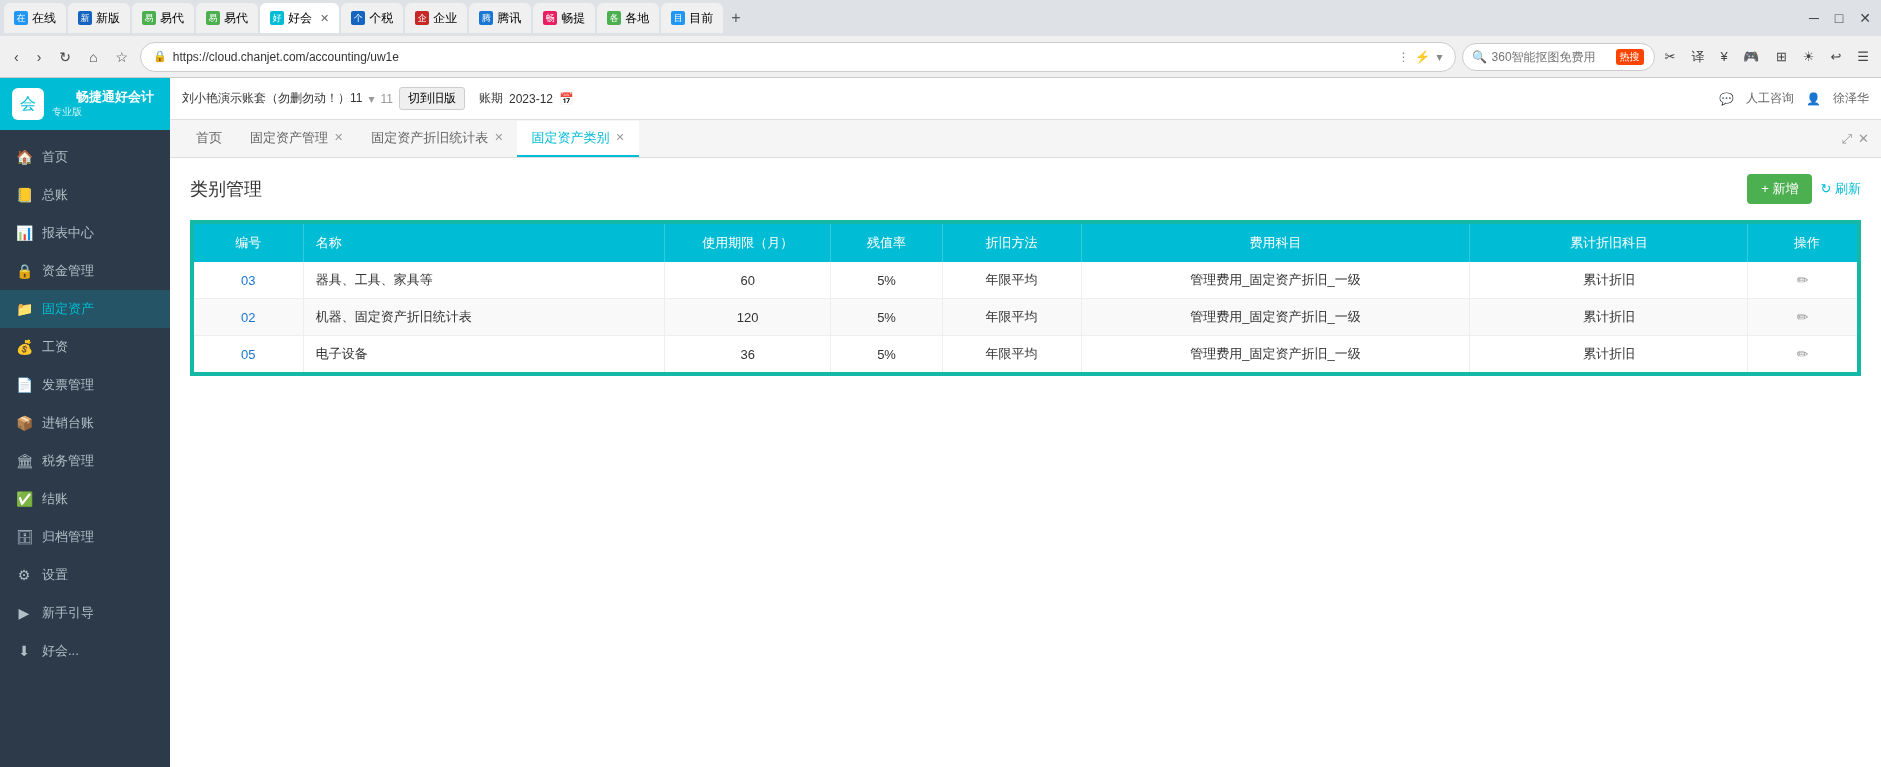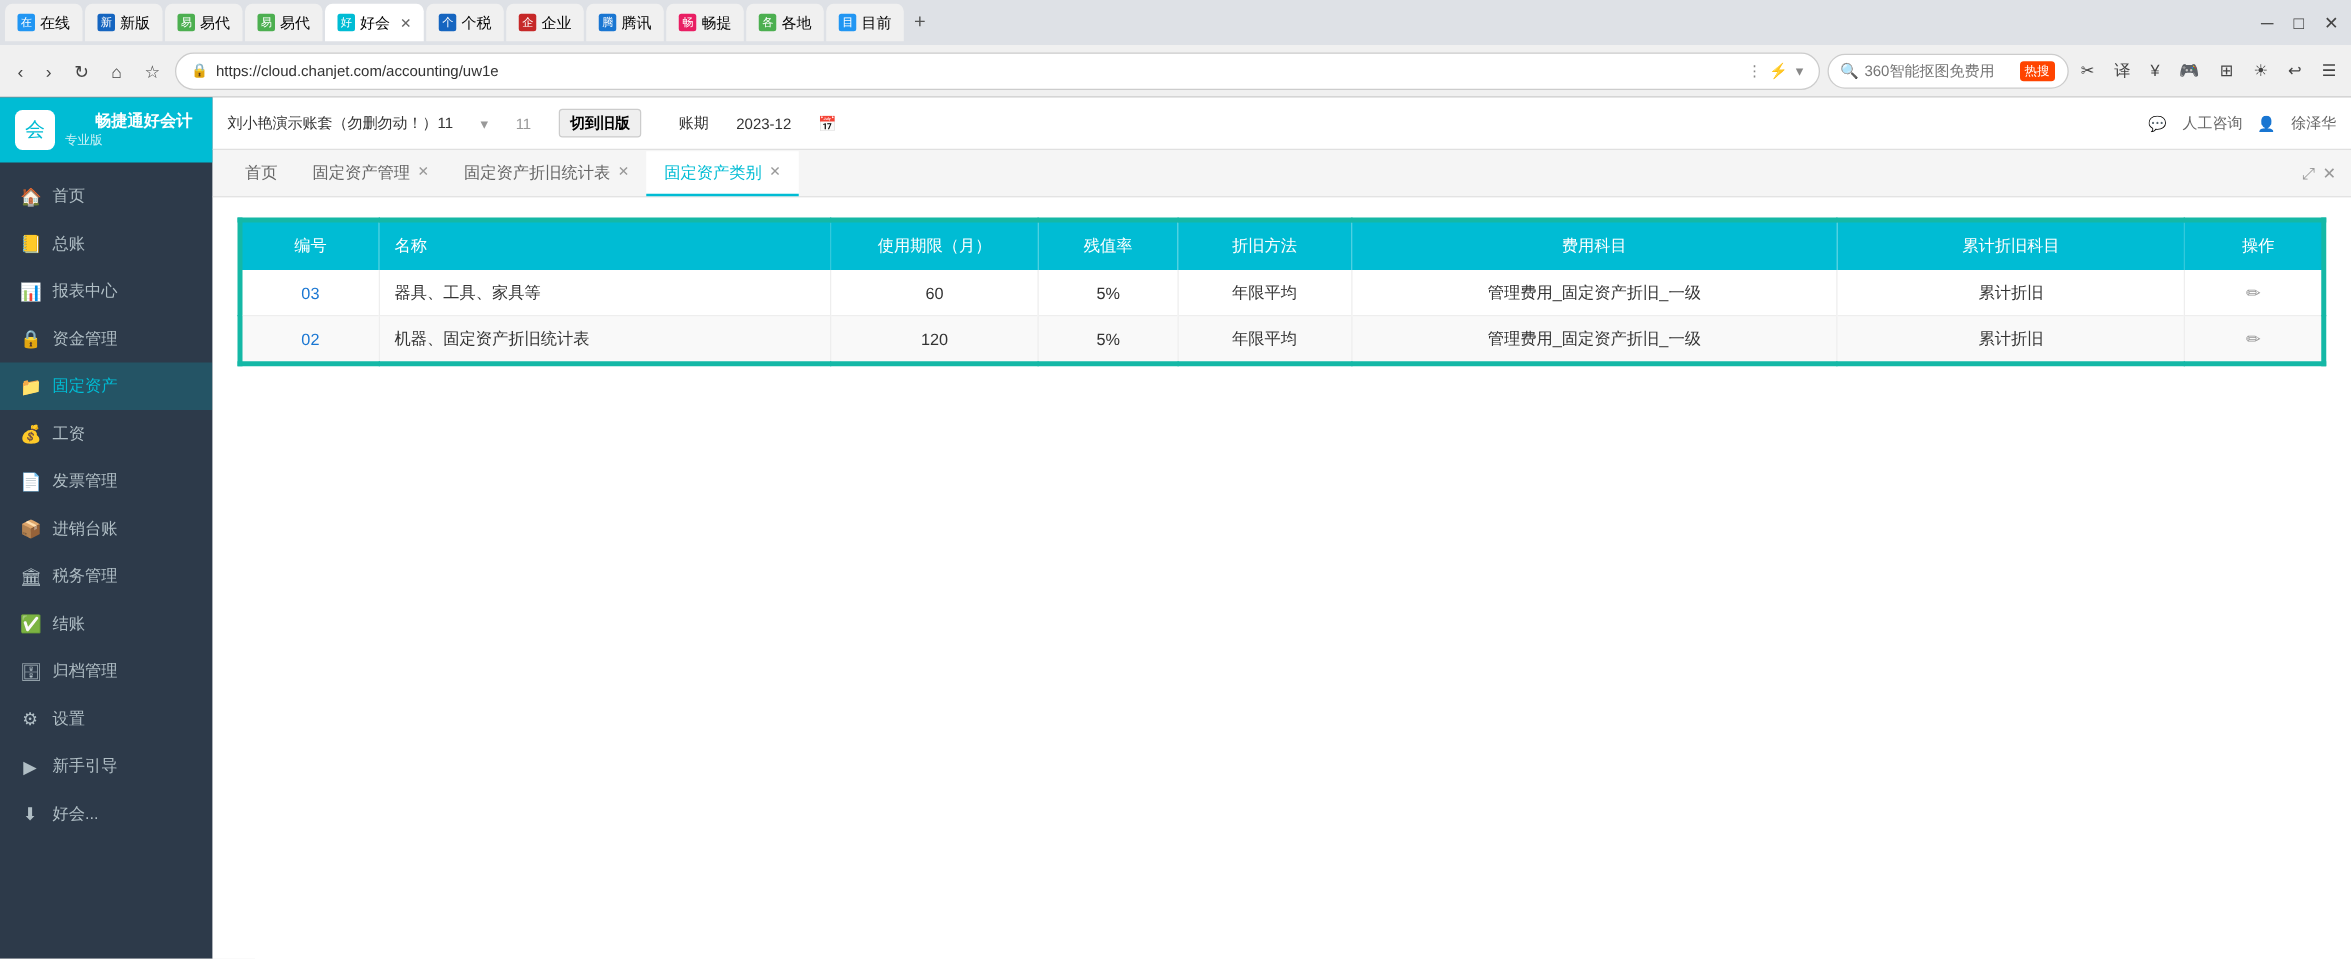--- a/index.html
+++ b/index.html
@@ -32,22 +32,22 @@
     .sidebar-logo { background: #00bcd4; padding: 10px 12px; display: flex; align-items: center; gap: 8px; }
     .logo-text { color: white; font-size: 13px; font-weight: bold; line-height: 1.2; margin-left: 24px; }
     .logo-sub { color: rgba(255,255,255,0.8); font-size: 10px; }
     .sidebar-nav { flex: 1; overflow-y: auto; padding: 8px 0; }
     .nav-item { display: flex; align-items: center; gap: 10px; padding: 10px 16px; color: #b0bec5; cursor: pointer; font-size: 13px; }
     .nav-item.active { background: rgba(0,188,212,0.2); color: #00bcd4; }
     .nav-icon { width: 16px; text-align: center; font-size: 14px; }
 
     
     .app-topbar { background: #fff; border-bottom: 1px solid #e0e0e0; padding: 0 12px; height: 42px; display: flex; align-items: center; gap: 10px; }
-    .account-info { display: flex; align-items: center; gap: 22px; font-size: 12px; color: #333; }
-    .period-badge { border: 1px solid #ccc; border-radius: 3px; padding: 2px 8px; font-size: 12px; cursor: pointer; font-weight: bold; }
+    .account-info { display: flex; align-items: center; gap: 6px; font-size: 12px; color: #333; }
+    .period-badge { border: 1px solid #ccc; border-radius: 3px; padding: 2px 8px; font-size: 12px; cursor: pointer; }
     .topbar-right { margin-left: auto; display: flex; align-items: center; gap: 12px; font-size: 12px; color: #666; }
 
     
     .content-tabs { background: #f5f5f5; display: flex; align-items: center; border-bottom: 1px solid #ddd; padding: 0 12px; height: 38px; gap: 0; }
     .content-tab { padding: 8px 14px; font-size: 13px; color: #666; cursor: pointer; border-bottom: 2px solid transparent; display: flex; align-items: center; gap: 6px; }
     .content-tab.active { color: #00bcd4; border-bottom: 2px solid #00bcd4; background: #fff; }
     .content-tab .tab-x { color: #999; font-size: 11px; cursor: pointer; }
 
     
     .main-content { flex: 1; overflow: auto; background: #fff; }
@@ -272,20 +272,27 @@
         <span class="tab-x">✕</span>
       </div>
       <div style="margin-left:auto;display:flex;gap:6px;">
         <button class="maximize-btn">⤢</button>
         <button class="close-tab-btn">✕</button>
       </div>
     </div>
 
     <div class="main-content">
       <div class="content-area">
+        <div class="page-title-row">
+          <h2 class="page-title">类别管理</h2>
+          <div class="action-buttons">
+            <button class="btn-primary">+ 新增</button>
+            <button class="btn-refresh">↻ 刷新</button>
+          </div>
+        </div>
 
         <table class="data-table">
           <thead>
             <tr>
               <th style="width:80px;">编号</th>
               <th style="width:260px;text-align:left;">名称</th>
               <th style="width:120px;">使用期限（月）</th>
               <th style="width:80px;">残值率</th>
               <th style="width:100px;">折旧方法</th>
               <th style="width:280px;">费用科目</th>
@@ -307,18 +314,28 @@
               <tr>
     <td class="code-col">02</td>
     <td class="name-col">机器、固定资产折旧统计表</td>
     <td>120</td>
     <td>5%</td>
     <td>年限平均</td>
     <td>管理费用_固定资产折旧_一级</td>
     <td>累计折旧</td>
     <td><span class="edit-icon">✏</span></td>
   </tr>
+              <tr>
+    <td class="code-col">05</td>
+    <td class="name-col">电子设备</td>
+    <td>36</td>
+    <td>5%</td>
+    <td>年限平均</td>
+    <td>管理费用_固定资产折旧_一级</td>
+    <td>累计折旧</td>
+    <td><span class="edit-icon">✏</span></td>
+  </tr>
             </tbody>
         </table>
       </div>
     </div>
   </div>
 </div>
 
 </body></html>

